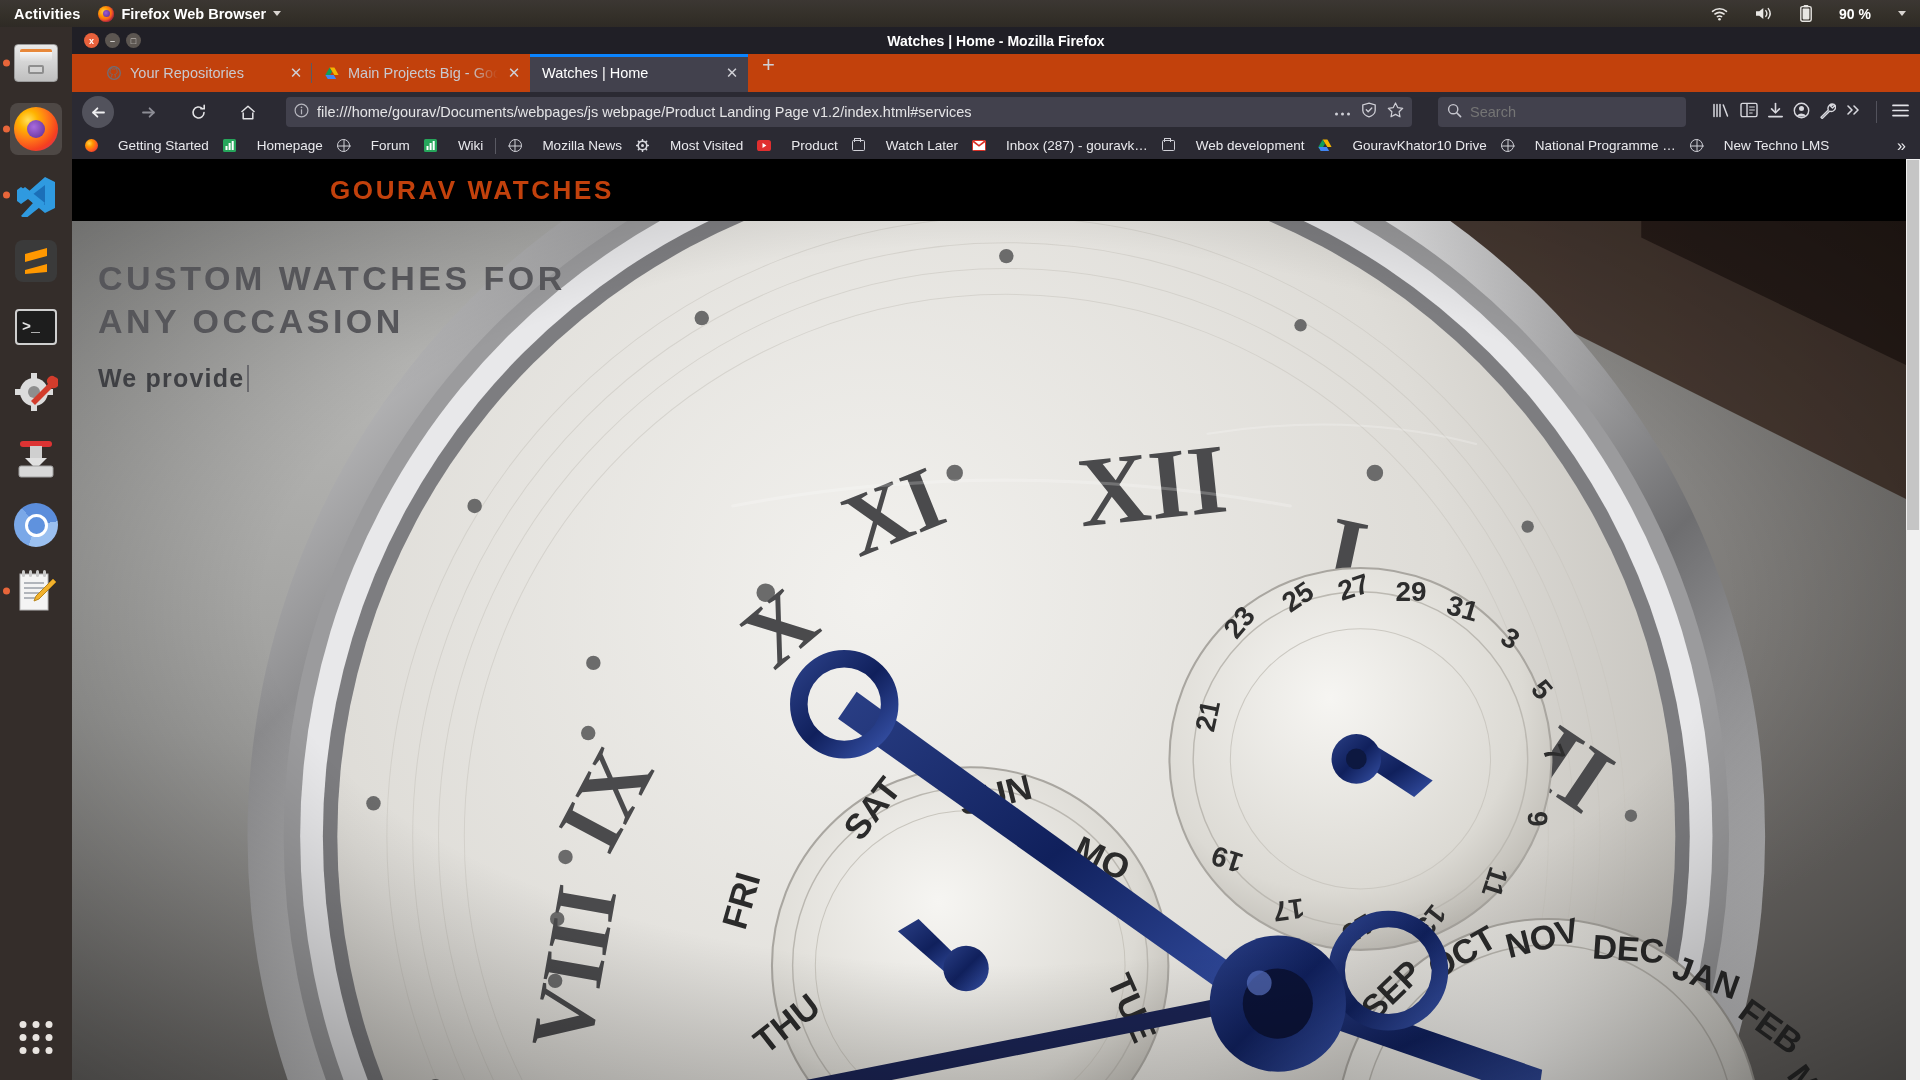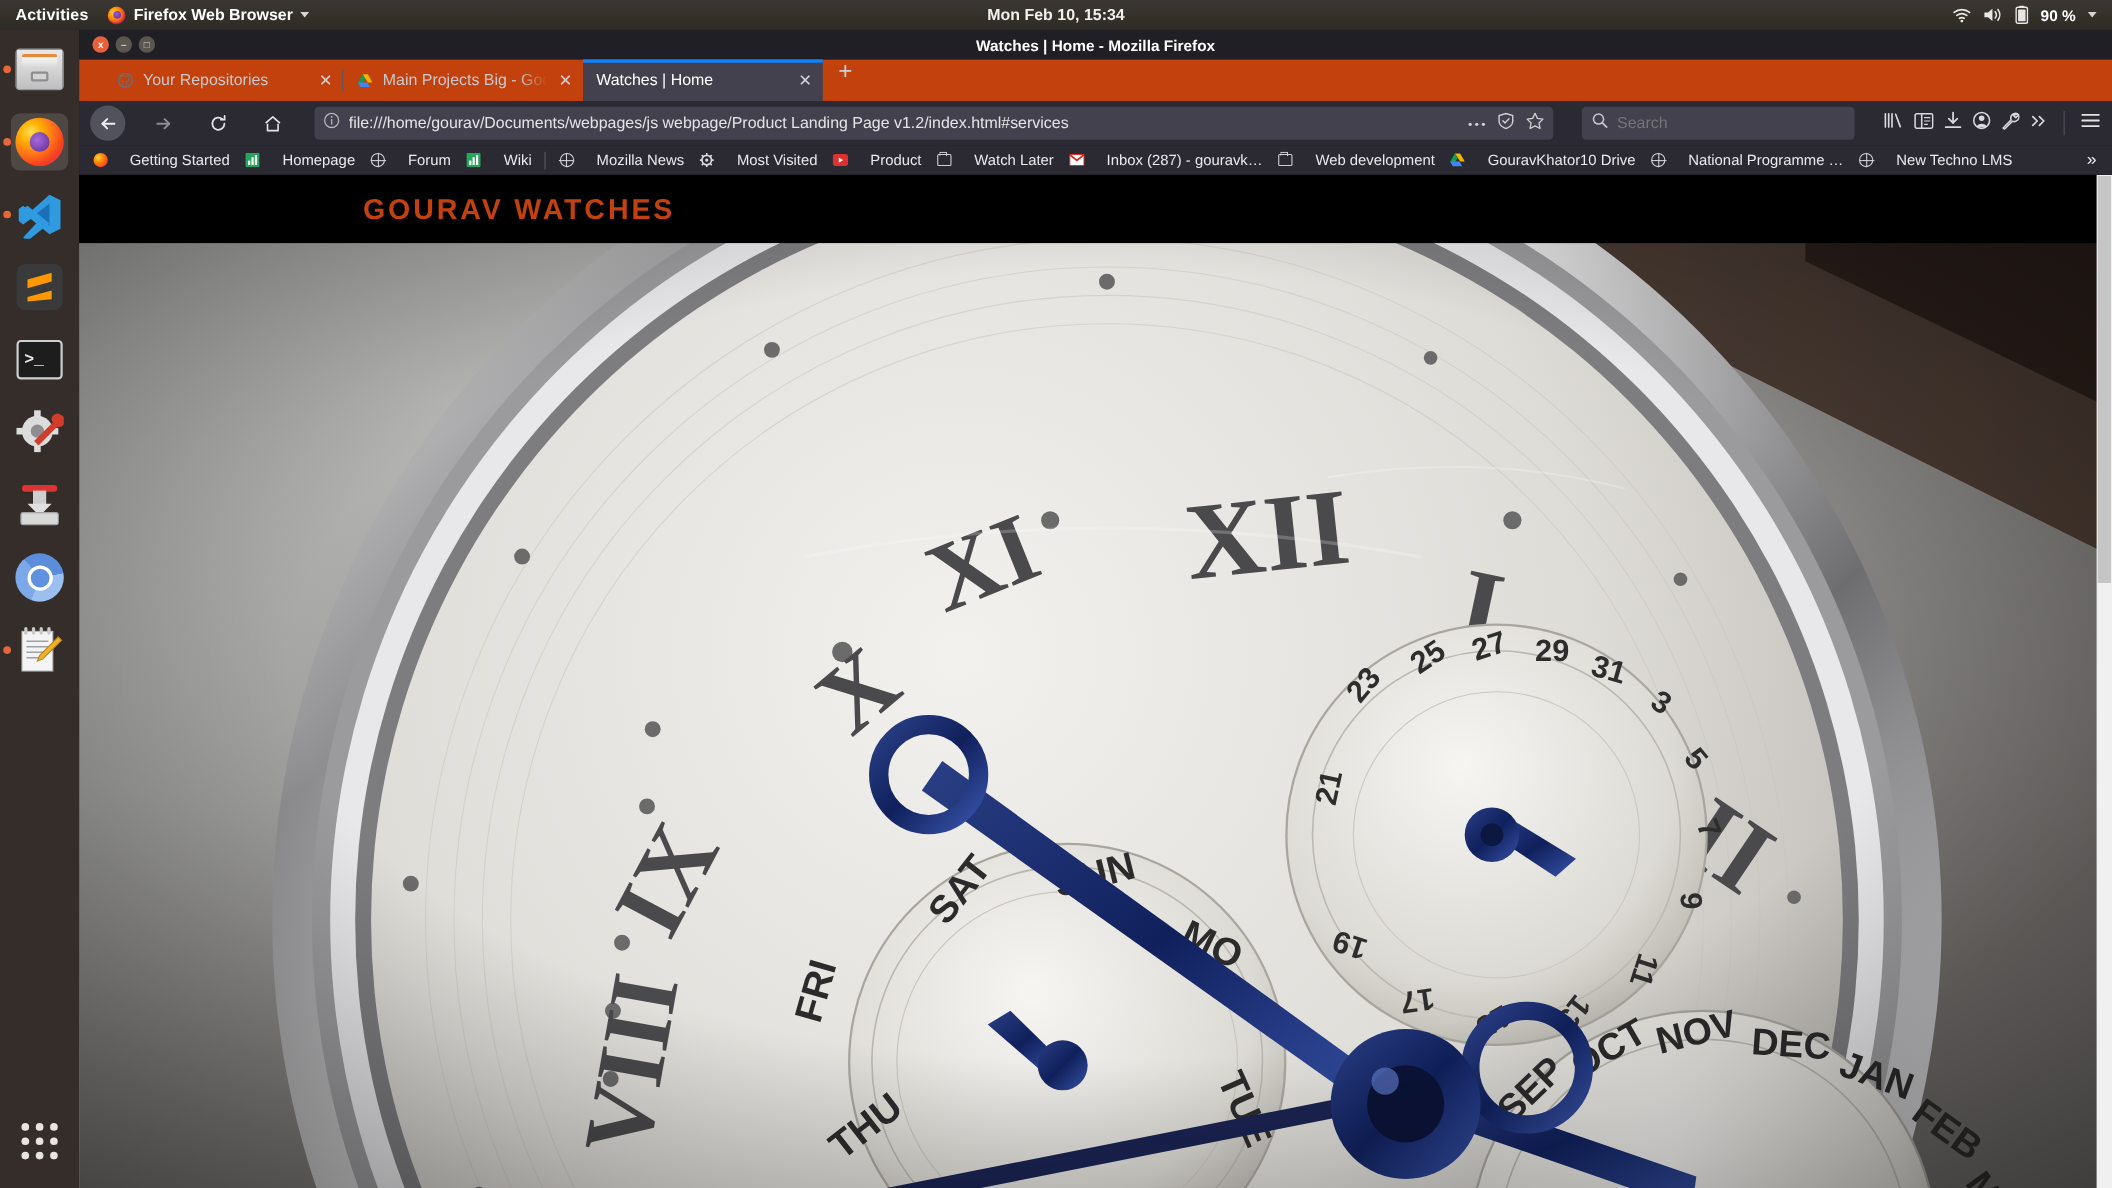--- a/index.html
+++ b/index.html
@@ -33,21 +33,21 @@
   }
   .caret-d {
     width:0;height:0;border-left:4.5px solid transparent;border-right:4.5px solid transparent;
     border-top:5px solid #d8d4d0;
   }
   .tb-center {
     position:absolute; left:0; right:0; text-align:center;
     font-size:14.5px; font-weight:bold; color:#f2f0ee; pointer-events:none;
   }
   .tb-right {
-    margin-left:auto; display:flex; align-items:center; gap:11px; padding-right:14px;
+    margin-left:auto; display:flex; align-items:center; gap:27px; padding-right:14px;
   }
   .tb-right svg { display:block; }
   .tb-batt { font-size:14px; color:#ffffff; font-weight:bold; }
 
   
   #dock {
     position:absolute; left:0; top:27px; width:72px; height:1053px;
     background:#342d2a;
     display:flex; flex-direction:column; align-items:center;
     padding-top:10px; gap:14px;
@@ -254,21 +254,20 @@
 
 <div id="gnome-topbar">
   <div class="tb-left">
     <span class="tb-activities">Activities</span>
     <span class="tb-app">
       <span class="ff-mini"></span>
       <span>Firefox Web Browser</span>
       <span class="caret-d"></span>
     </span>
   </div>
-  <div class="tb-center">Mon Feb 10, 15:34</div>
   <div class="tb-right">
     <span>
       <svg width="17" height="14" viewBox="0 0 17 14">
           <g fill="none" stroke="#e8e6e3" stroke-width="1.6" stroke-linecap="round">
       <path d="M1.5 4.3 A11 11 0 0 1 15.5 4.3"></path>
             <path d="M4 7 A7.5 7.5 0 0 1 13 7"></path>
             <path d="M6.4 9.6 A4 4 0 0 1 10.6 9.6"></path>
           </g>
       <circle cx="8.5" cy="12.2" r="1.3" fill="#e8e6e3"></circle>
         </svg>
@@ -870,19 +869,26 @@
 
           <g stroke="#ffffff" opacity=".22" stroke-linecap="round">
             <path d="M640 300 Q900 250 1180 300" stroke-width="3" fill="none"></path>
             <path d="M1100 230 Q1240 208 1360 240" stroke-width="2" fill="none"></path>
           </g>
 
           <rect width="1790" height="880" fill="url(#vig)"></rect>
         </svg>
       </div>
 
+      <div id="hero-copy">
+        <h1 id="hero-title">CUSTOM WATCHES FOR ANY OCCASION</h1>
+        <div id="hero-sub">
+          <span>We provide</span>
+          <span id="type-caret"></span>
+        </div>
+      </div>
     </section>
 
     <div id="page-scroll-track">
       <div id="page-scroll-thumb"></div>
     </div>
   </div>
 </div>
 
 </body></html>

